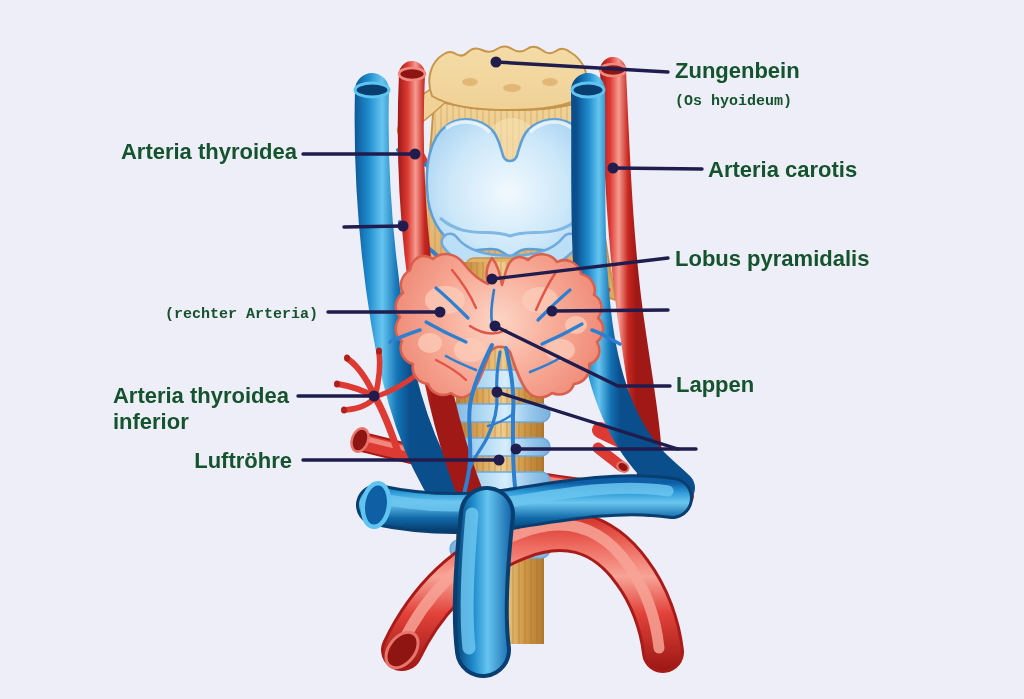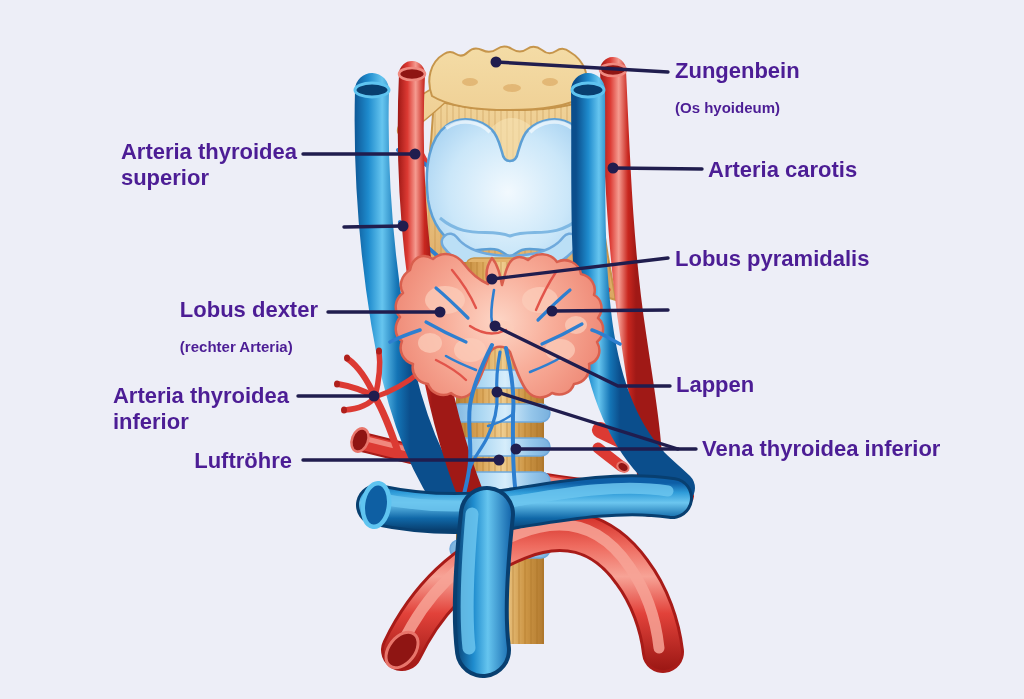--- a/index.html
+++ b/index.html
@@ -5,31 +5,32 @@
   html,body{margin:0;padding:0;}
   body{
     width:1024px;height:699px;
     background:#EDEEF7;
     font-family:"Liberation Sans","DejaVu Sans",sans-serif;
     position:relative;overflow:hidden;
   }
   .stage{position:absolute;inset:0;width:1024px;height:699px;}
   .lbl{
     position:absolute;
-    color:#4c1d95;
+    color:#14532d;
     font-weight:bold;
     font-size:22px;
     line-height:26px;
     white-space:nowrap;
   }
   .lbl .sub{
     display:block;
     font-size:15px;
     line-height:18px;
-    margin-top:15px;
+    margin-top:9px;
+    font-family:Liberation Mono, monospace;
   }
   .lbl .l2{display:block;}
   .lbl.left{}
   .lbl.right{text-align:left;}
 </style>
 </head>
 <body>
 
 <div class="stage">
 
@@ -291,24 +292,22 @@
     <circle cx="552" cy="311" r="5.5"></circle>
     <circle cx="495" cy="326" r="5.5"></circle>
     <circle cx="497" cy="392" r="5.5"></circle>
     <circle cx="516" cy="449" r="5.5"></circle>
   </g>
 </svg>
 
 
 <div class="lbl left" style="right:727px;top:139px">
   <span class="l1">Arteria thyroidea</span>
-  <span class="l2">superior</span>
 </div>
 <div class="lbl left" style="right:706px;top:297px">
-  <span class="l1">Lobus dexter</span>
   <span class="sub">(rechter Arteria)</span>
 </div>
 <div class="lbl left" style="right:735px;top:383px">
   <span class="l1">Arteria thyroidea</span>
   <span class="l2">inferior</span>
 </div>
 <div class="lbl left" style="right:732px;top:448px">
   <span class="l1">Luftröhre</span>
 </div>
 
@@ -318,17 +317,14 @@
 </div>
 <div class="lbl right" style="left:675px;top:246px">
   <span class="l1">Lobus pyramidalis</span>
 </div>
 <div class="lbl right" style="left:708px;top:157px">
   <span class="l1">Arteria carotis</span>
 </div>
 <div class="lbl right" style="left:676px;top:372px">
   <span class="l1">Lappen</span>
 </div>
-<div class="lbl right" style="left:702px;top:436px">
-  <span class="l1">Vena thyroidea inferior</span>
-</div>
 
 </div>
 
 </body></html>

